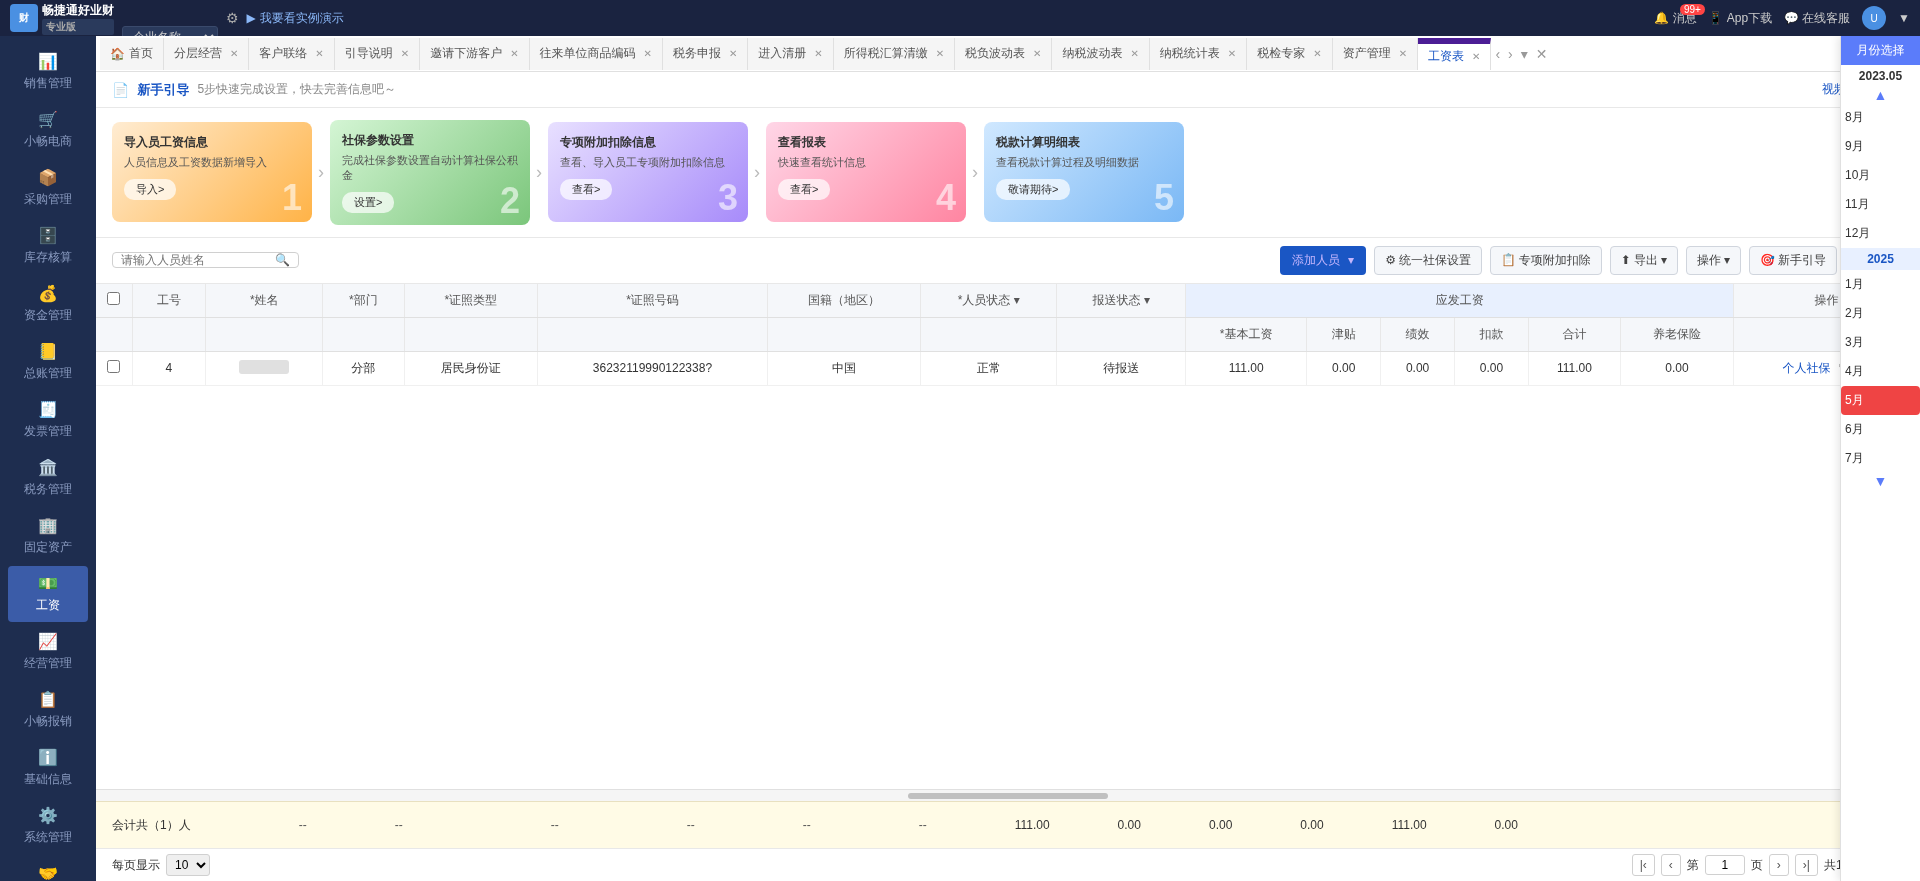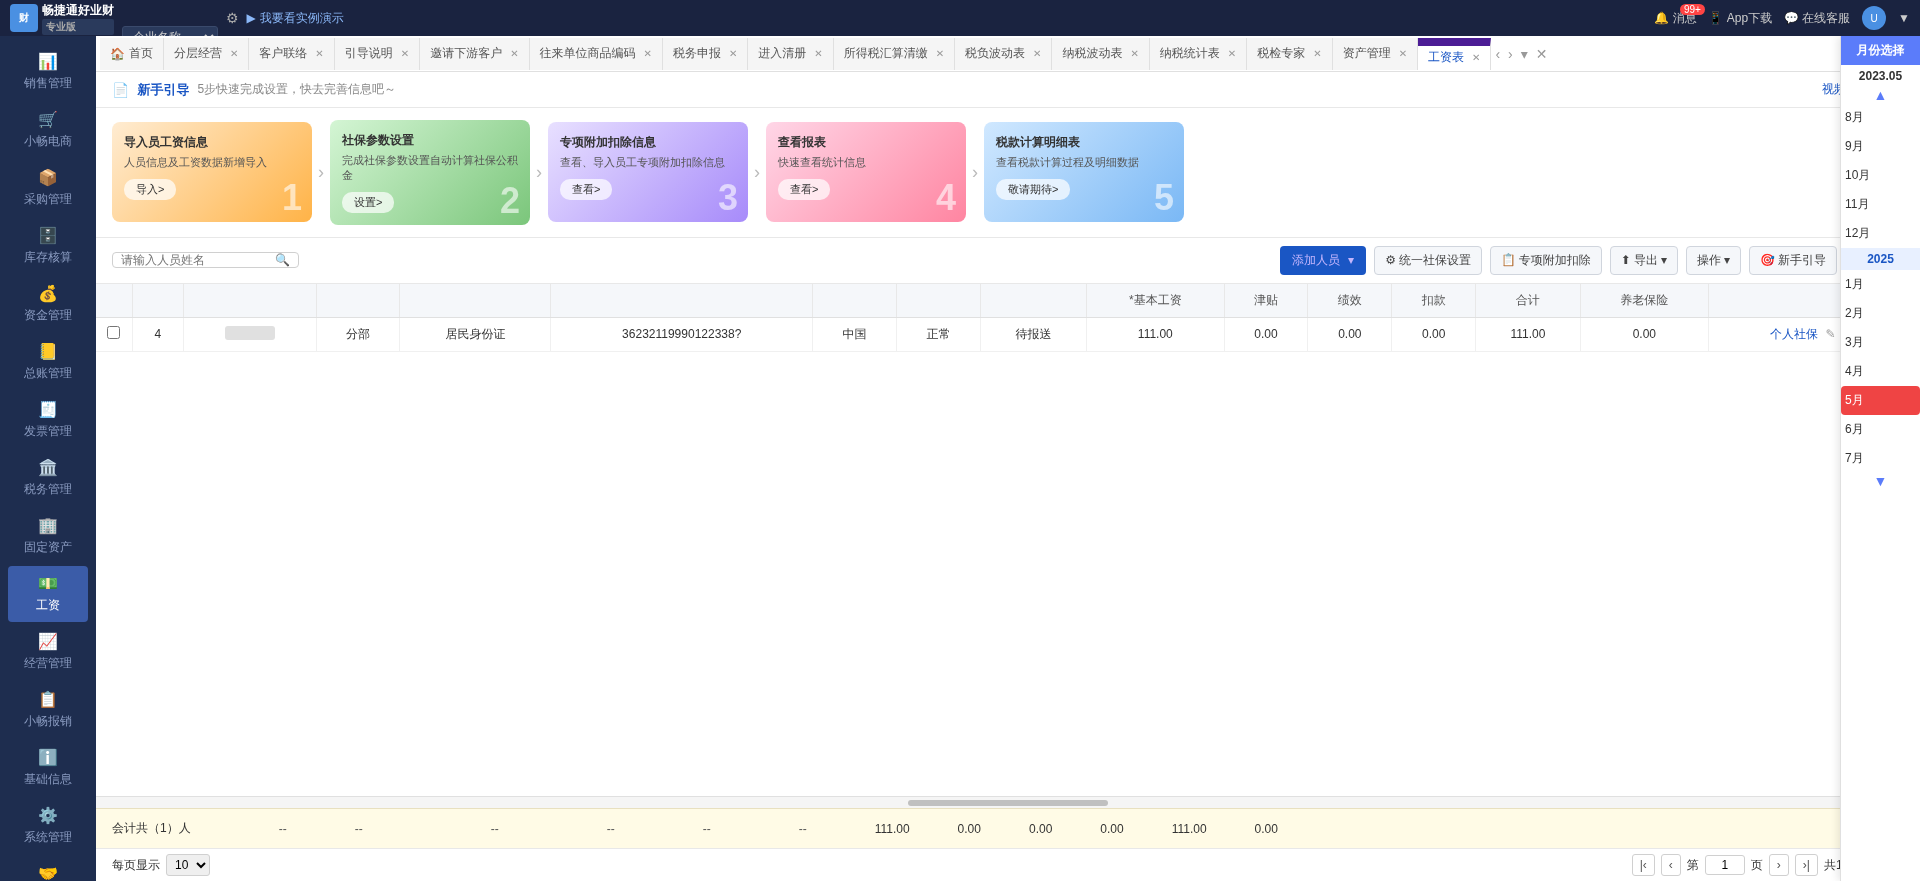--- a/index.html
+++ b/index.html
@@ -29,21 +29,21 @@
     .top-btn { color: #ccc; cursor: pointer; display: flex; align-items: center; gap: 3px; }
     .avatar-circle { width: 24px; height: 24px; border-radius: 50%; background: #4a90e2; display: flex; align-items: center; justify-content: center; color: #fff; font-size: 10px; }
 
     
     .sidebar-item { width: 80px; padding: 8px 4px; display: flex; flex-direction: column; align-items: center; gap: 4px; cursor: pointer; color: #8a9bc0; border-radius: 4px; margin-bottom: 2px; font-size: 12px; }
     .sidebar-item.active { background: #3b5ca8; color: #fff; }
     .sidebar-icon { font-size: 16px; }
 
     
     .tab-item { height: 32px; padding: 0 10px; display: flex; align-items: center; gap: 4px; cursor: pointer; border-right: 1px solid #e0e0e0; font-size: 12px; color: #555; white-space: nowrap; background: #f5f5f5; }
-    .tab-item.active { background: #fff; color: #1a56c4; border-top: 8px solid #4c1d95; text-align: center; }
+    .tab-item.active { background: #fff; color: #1a56c4; border-top: 6px solid #4c1d95; text-align: center; }
     .tab-close { color: #999; font-size: 10px; margin-left: 4px; cursor: pointer; }
     .tab-home { background: #f5f5f5; }
     .tab-nav-btn { color: #999; cursor: pointer; padding: 0 4px; font-size: 14px; }
     .guide-bar { height: 36px; background: #fff; border-bottom: 1px solid #e8e8e8; display: flex; align-items: center; padding: 0 16px; gap: 8px; flex-shrink: 0; }
     .guide-bar-title { color: #1a56c4; font-size: 13px; font-weight: bold; display: flex; align-items: center; gap: 4px; }
     .guide-bar-sub { color: #888; font-size: 12px; }
     .guide-bar-right { margin-left: auto; display: flex; align-items: center; gap: 12px; color: #888; font-size: 12px; }
 
     
     .steps-area { background: #fff; padding: 12px 16px; border-bottom: 1px solid #e8e8e8; flex-shrink: 0; }
@@ -76,34 +76,34 @@
     thead th { padding: 8px 10px; border-bottom: 1px solid #e0e0e0; border-right: 1px solid #e8e8e8; font-weight: 500; color: #555; text-align: center; white-space: nowrap; }
     tbody tr { border-bottom: 1px solid #f0f0f0; }
     tbody td { padding: 8px 10px; border-right: 1px solid #f0f0f0; text-align: center; color: #333; }
     .check-col { width: 36px; }
     .th-group { background: #e8f0fe; }
     .action-link { color: #1a56c4; cursor: pointer; margin: 0 2px; font-size: 12px; }
     .action-icon { color: #999; cursor: pointer; margin: 0 2px; }
     .blurred-name { background: #e0e0e0; color: transparent; border-radius: 3px; display: inline-block; width: 50px; height: 14px; }
 
     
-    .table-footer { height: 40px; background: #fffbe6; border-top: 1px solid #e8e0c0; display: flex; align-items: center; padding: 0 16px; gap: 8px; font-size: 12px; color: #555; flex-shrink: 0; }
+    .table-footer { height: 47px; background: #fffbe6; border-top: 1px solid #e8e0c0; display: flex; align-items: center; padding: 0 16px; gap: 28px; font-size: 12px; color: #555; flex-shrink: 0; }
     .footer-sum { color: #333; font-weight: 500; }
 
     
     .pagination-bar { height: 32px; background: #fff; border-top: 1px solid #e8e8e8; display: flex; align-items: center; justify-content: space-between; padding: 16px 16px; font-size: 12px; flex-shrink: 0; }
     .page-select { border: 1px solid #d0d0d0; border-radius: 3px; padding: 2px 4px; font-size: 12px; }
     .page-btn { border: 1px solid #d0d0d0; background: #fff; padding: 3px 7px; cursor: pointer; border-radius: 3px; color: #555; font-size: 12px; }
     .page-input { width: 40px; border: 1px solid #d0d0d0; border-radius: 3px; padding: 2px 4px; text-align: center; font-size: 12px; }
     .scroll-bar-container { height: 12px; background: #f5f5f5; border-top: 1px solid #e0e0e0; display: flex; align-items: center; padding: 0 4px; flex-shrink: 0; }
     .scroll-thumb { height: 6px; width: 200px; background: #c0c0c0; border-radius: 3px; margin: 0 auto; }
 
     
     .month-panel { position: absolute; right: 0; top: 0; width: 80px; background: #fff; border-left: 1px solid #e0e0e0; box-shadow: -2px 0 8px rgba(0,0,0,0.1); z-index: 100; height: 100%; display: flex; flex-direction: column; }
-    .month-panel-title { background: #5b7cfa; color: #fff; text-align: center; padding: 6px 4px; font-size: 12px; font-weight: bold; }
+    .month-panel-title { background: #5b7cfa; color: #fff; text-align: center; padding: 6px 4px; font-size: 12px; font-weight: normal; }
     .month-panel-year { text-align: center; padding: 4px; font-size: 12px; color: #333; font-weight: bold; }
     .month-panel-nav { display: flex; justify-content: center; gap: 2px; }
     .month-panel-nav-btn { cursor: pointer; color: #5b7cfa; font-size: 14px; background: none; border: none; padding: 0 4px; }
     .month-item { padding: 6px 4px; text-align: left; cursor: pointer; font-size: 12px; color: #333; }
     .month-item.active { background: #ef4444; color: #fff; border-radius: 4px; }
   </style>
 </head>
 <body>
 
 <div class="app-wrapper">
@@ -367,20 +367,41 @@
           <button class="toolbar-action-btn">
             <span>↺</span>
             <span>刷新</span>
           </button>
         </div>
 
         <div class="table-area">
           <table>
             <thead>
               <tr>
+                <th class="check-col">
+                  <input type="checkbox" style="">
+                </th>
+                <th>工号</th>
+                <th>*姓名</th>
+                <th>*部门</th>
+                <th>*证照类型</th>
+                <th>*证照号码</th>
+                <th>国籍（地区）</th>
+                <th>
+                  *人员状态
+                  <span>▾</span>
+                </th>
+                <th>
+                  报送状态
+                  <span>▾</span>
+                </th>
+                <th colspan="6" class="th-group">应发工资</th>
+                <th>操作</th>
+              </tr>
+              <tr>
                 <th class="check-col"></th>
                 <th></th>
                 <th></th>
                 <th></th>
                 <th></th>
                 <th></th>
                 <th></th>
                 <th></th>
                 <th></th>
                 <th>*基本工资</th>

